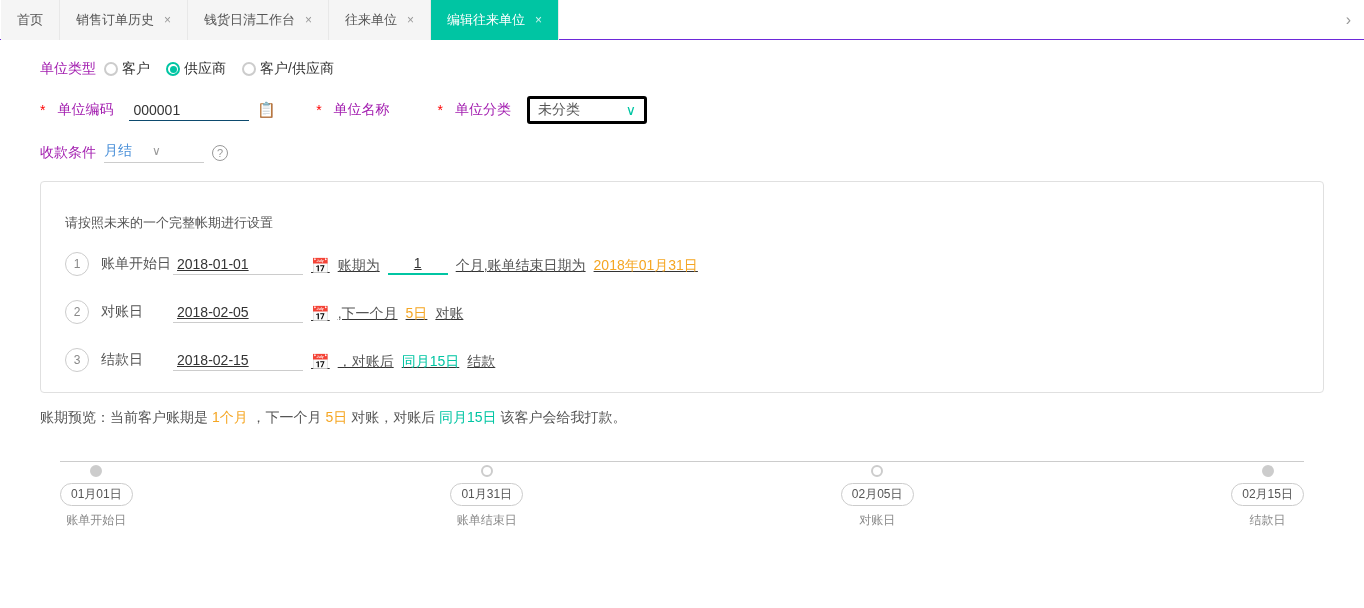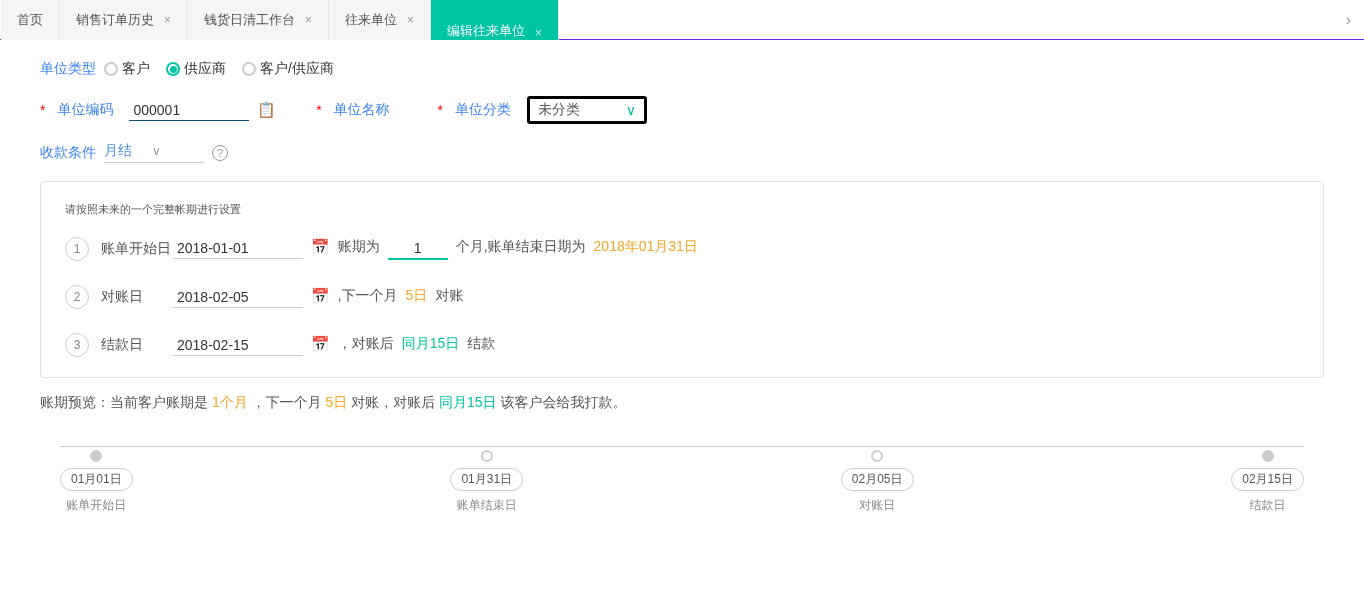--- a/index.html
+++ b/index.html
@@ -23,21 +23,20 @@
       font-size: 13px;
       color: #555;
       border-right: 1px solid #e8e8e8;
       white-space: nowrap;
       background: #f5f5f5;
       gap: 6px;
     }
     .tab-item.active {
       background: #00c5a3;
       color: #fff;
-      align-items: flex-end;
     }
     .tab-close {
       font-size: 12px;
       color: #999;
       margin-left: 4px;
       cursor: pointer;
     }
     .tab-item.active .tab-close {
       color: rgba(255,255,255,0.8);
     }
@@ -57,21 +56,21 @@
     }
 
     
     .form-row {
       display: flex;
       align-items: center;
       margin-bottom: 18px;
       gap: 0;
     }
     .form-label {
-      color: #3b82f6;
+      color: #a21caf;
       white-space: nowrap;
       margin-right: 8px;
     }
     .required-star {
       color: red;
       margin-right: 4px;
     }
 
     
     .radio-group {
@@ -176,23 +175,24 @@
     }
 
     
     .box-section {
       border: 1px solid #e0e0e0;
       border-radius: 4px;
       padding: 20px 24px;
       margin-bottom: 16px;
     }
     .box-title {
-      font-size: 11px;
+      font-size: 13px;
       color: #555;
       margin-bottom: 20px;
+      margin-top: 12px;
     }
 
     
     .step-row {
       display: flex;
       align-items: center;
       margin-bottom: 24px;
       gap: 0;
     }
     .step-num {
@@ -209,23 +209,24 @@
       flex-shrink: 0;
     }
     .step-label {
       width: 72px;
       color: #555;
       font-size: 14px;
       flex-shrink: 0;
     }
     .step-content {
       display: flex;
-      align-items: flex-start;
+      align-items: flex-end;
       gap: 8px;
       flex: 1;
+      text-decoration: underline;
     }
     .step-input {
       width: 130px;
       border: none;
       border-bottom: 1px solid #ccc;
       outline: none;
       padding: 2px 4px;
       font-size: 14px;
       color: #333;
       background: transparent;

